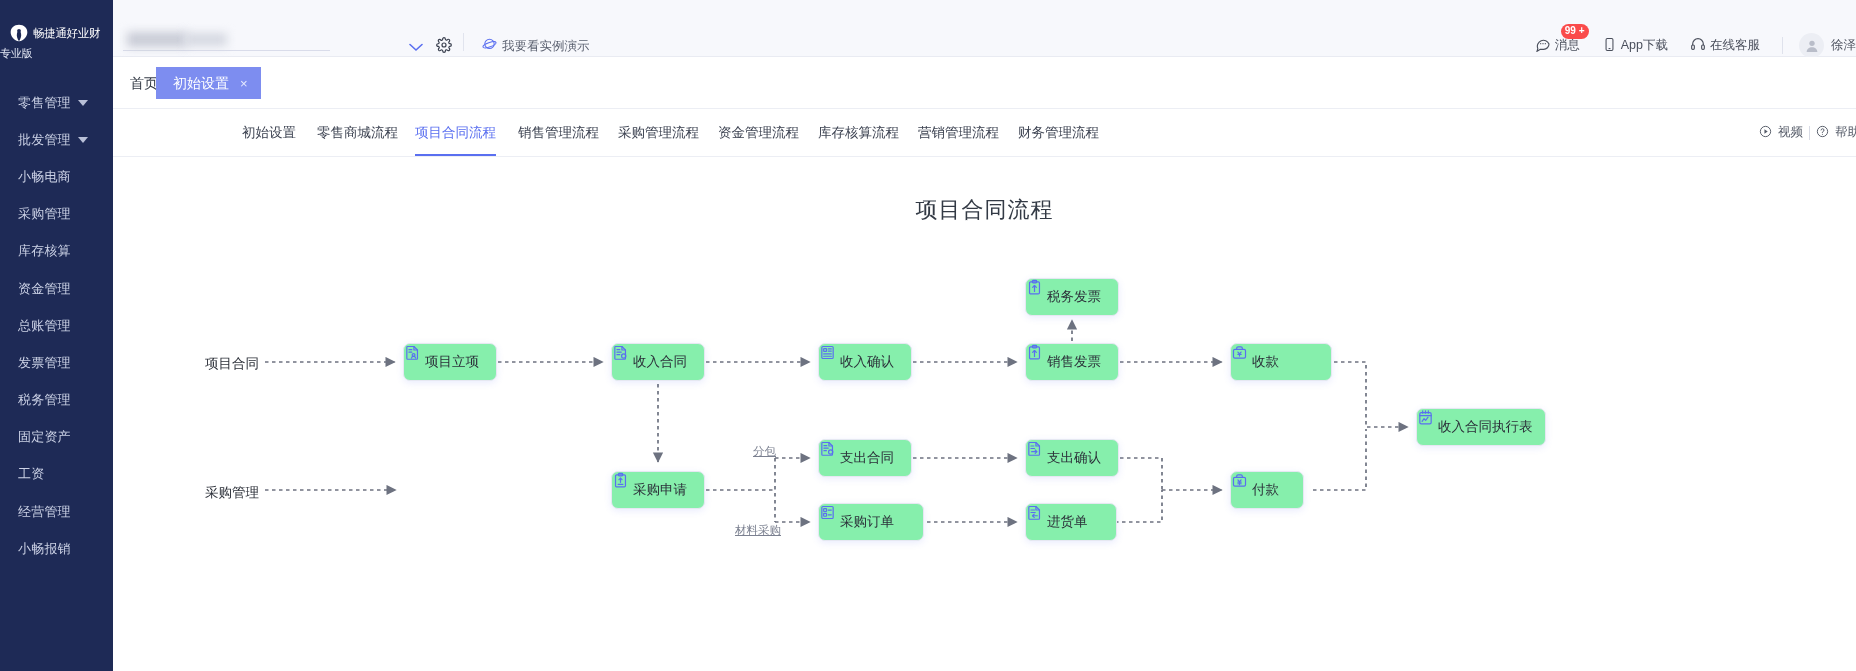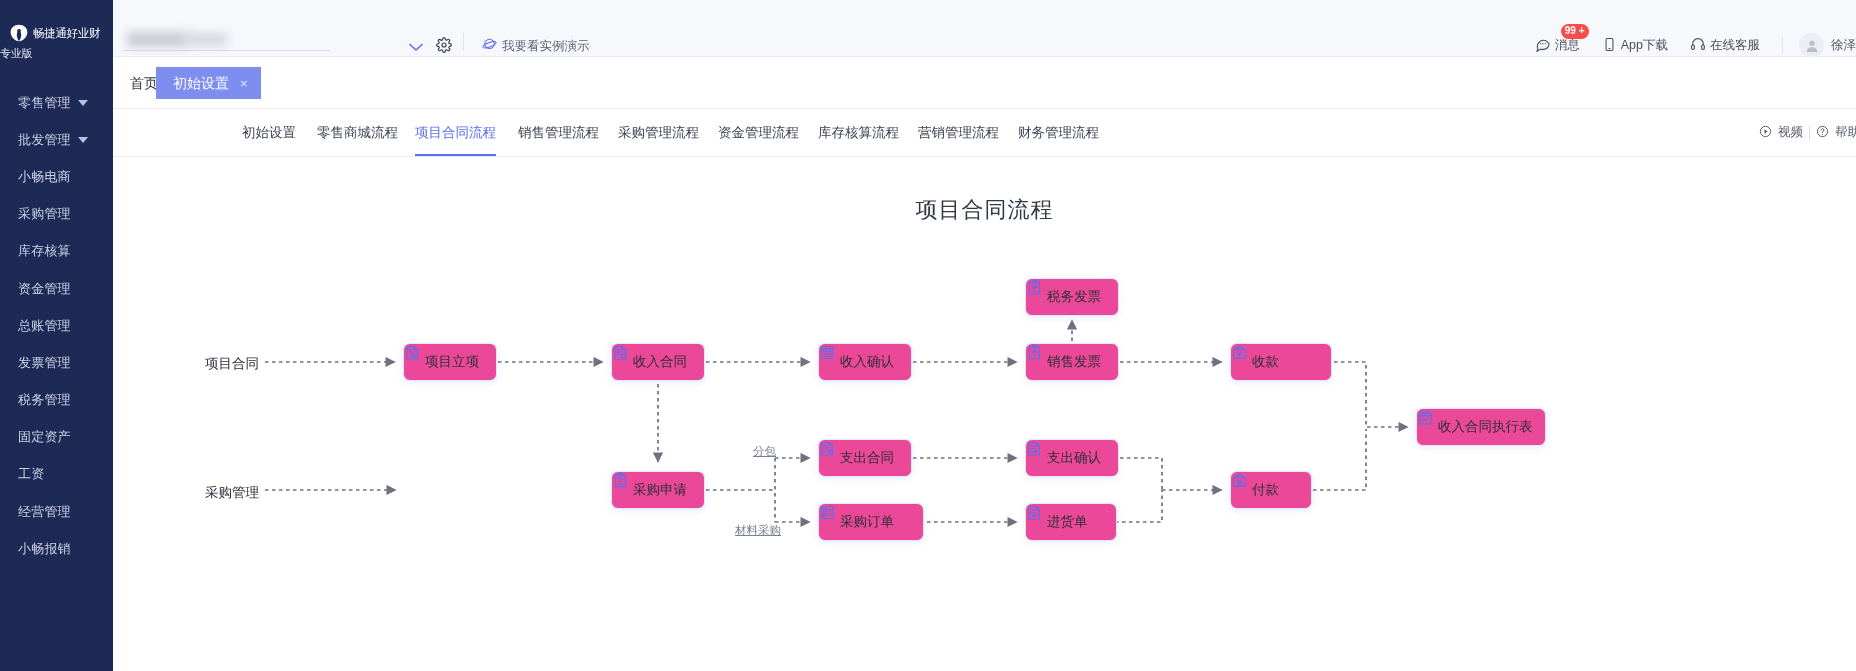--- a/index.html
+++ b/index.html
@@ -151,21 +151,21 @@
 
   .rowlabel {
     position: absolute; font-size: 13.5px; color: #2c3039; white-space: nowrap;
   }
   .edgelabel {
     position: absolute; font-size: 11.5px; color: #7b8090; white-space: nowrap; text-decoration: underline;
   }
 
   .node {
     position: absolute; height: 38px; border-radius: 7px;
-    background: #ec4899; border: 1px solid #e6e8f2;
+    background: #86efac; border: 1px solid #e6e8f2;
     box-shadow: 0 2px 7px rgba(90,111,240,0.13);
     display: flex; align-items: center; padding: 0 13px; gap: 8px;
     cursor: pointer; white-space: nowrap;
   }
   .node .nlabel { font-size: 13.5px; color: #2b3039; }
   .nicon { width: 17px; height: 17px; flex: 0 0 17px; }
 </style>
 </head>
 <body>
 
@@ -534,21 +534,21 @@
               <path d="M5 3.5h9l5 5v12a1 1 0 0 1-1 1H5a1 1 0 0 1-1-1V4.5a1 1 0 0 1 1-1z"></path>
               <path d="M14 3.5v5h5"></path>
               <line x1="7" y1="8.5" x2="12" y2="8.5"></line>
               <line x1="7" y1="12" x2="13" y2="12"></line>
               <path d="M16 16.6H9.4"></path>
               <path d="M11.6 14.3 9.2 16.6 11.6 18.9"></path>
             </svg>
           </span>
           <span class="nlabel">进货单</span>
         </div>
-        <div class="node" style="left: 1117px; top: 314px; width: 82px;">
+        <div class="node" style="left: 1117px; top: 314px; width: 74px;">
           <span style="display: flex;">
             <svg class="nicon" viewBox="0 0 24 24" fill="none" stroke="#5a6ff0" stroke-width="1.7" stroke-linecap="round" stroke-linejoin="round">
               <rect x="3.5" y="7.5" width="17" height="12.5" rx="2"></rect>
               <path d="M8 7.5V6a2 2 0 0 1 2-2h4a2 2 0 0 1 2 2v1.5"></path>
               <path d="M9.8 11.2 12 13.8l2.2-2.6"></path>
               <line x1="9.6" y1="14.2" x2="14.4" y2="14.2"></line>
               <line x1="9.6" y1="16.6" x2="14.4" y2="16.6"></line>
               <line x1="12" y1="13.6" x2="12" y2="18"></line>
             </svg>
           </span>

